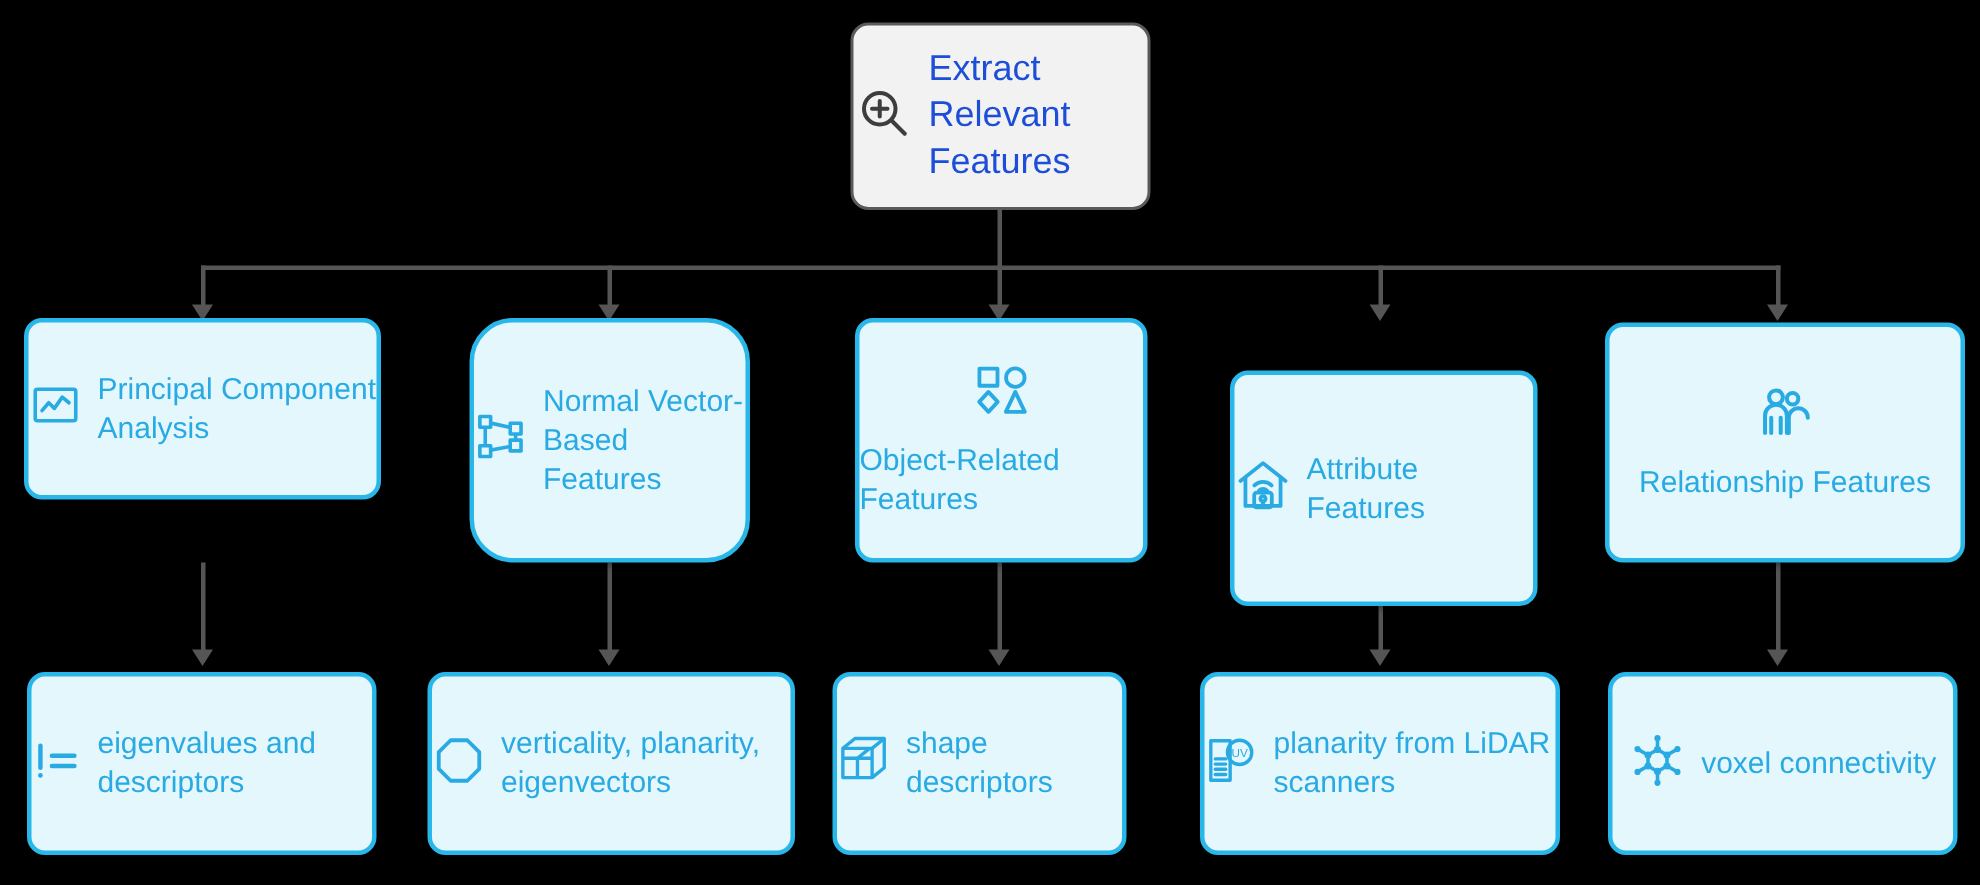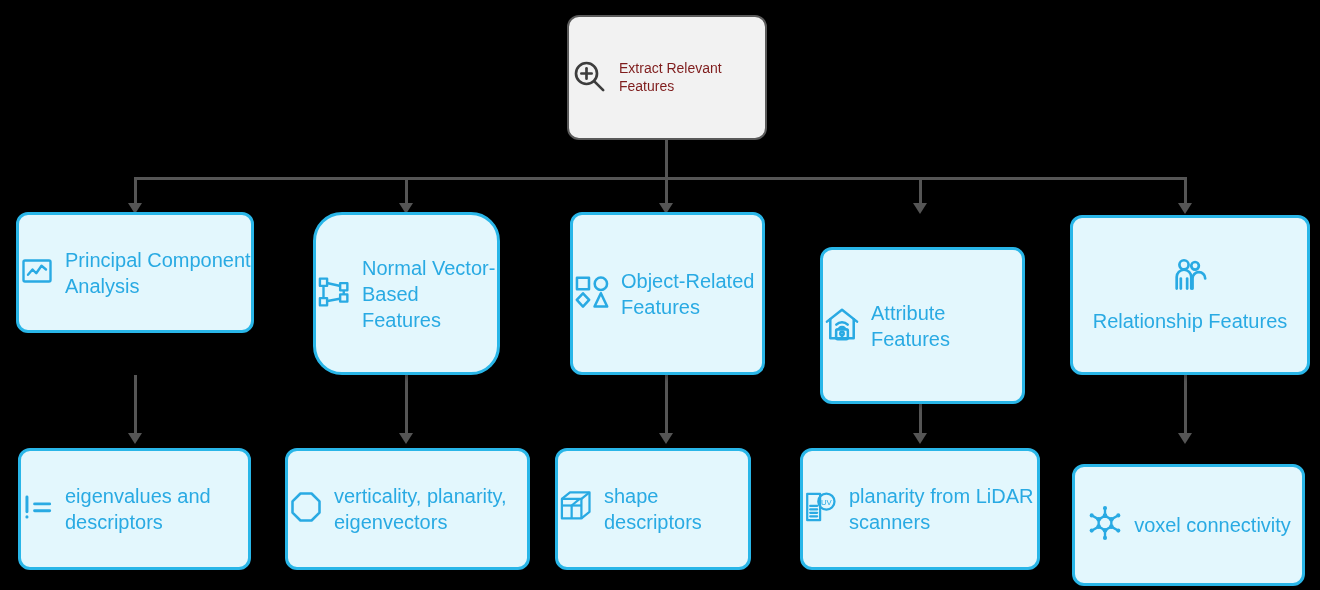--- a/index.html
+++ b/index.html
@@ -5,21 +5,21 @@
   html,body{margin:0;padding:0;background:#000;}
   body{width:1320px;height:590px;font-family:"Liberation Sans",sans-serif;overflow:hidden;}
   #stage{position:relative;width:1320px;height:590px;background:#000;}
 
   .node{position:absolute;box-sizing:border-box;display:flex;align-items:center;
         justify-content:center;gap:10px;border-radius:12px;}
 
   
   .root{background:#f2f2f2;border:2px solid #5a5a5a;color:#3d3d3d;
         box-shadow:0 2px 4px rgba(0,0,0,.35);}
-  .root .label{font-size:14px;line-height:1.28;text-align:left;color:#7f1d1d;}
+  .root .label{font-size:24px;line-height:1.28;text-align:left;color:#1d4ed8;}
 
   
   .card{background:#e3f7fd;border:3px solid #29b6e8;color:#29aae3;
         box-shadow:0 2px 5px rgba(0,0,0,.35);}
   .card .label{font-size:20px;line-height:1.3;text-align:left;color:#29aae3;
                font-weight:400;}
   .card.cat .label{font-size:20px;}
   .card.leaf .label{font-size:20px;}
 
   .ico{flex:0 0 auto;display:block;}
@@ -95,21 +95,21 @@
         <polygon points="5,5.5 18.5,8.5 18.5,16 5,18.5"></polygon>
         <rect x="2.6" y="3.1" width="4.8" height="4.8" fill="#e3f7fd"></rect>
         <rect x="16.1" y="6.1" width="4.8" height="4.8" fill="#e3f7fd"></rect>
         <rect x="16.1" y="13.6" width="4.8" height="4.8" fill="#e3f7fd"></rect>
         <rect x="2.6" y="16.1" width="4.8" height="4.8" fill="#e3f7fd"></rect>
       </svg>
     </span>
     <span class="label">Normal Vector-Based Features</span>
   </div>
 
-  <div class="node card cat" style="left:570px;top:212px;width:195px;height:163px;">
+  <div class="node card cat" style="left:570px;top:212px;width:195px;height:163px;flex-direction:column;">
     <span class="ico">
       <svg width="38" height="38" viewBox="0 0 24 24" fill="none" stroke="#29aae3" stroke-width="1.6" stroke-linejoin="round">
         <rect x="2.5" y="3" width="7.6" height="7.2"></rect>
         <circle cx="17.6" cy="6.8" r="3.9"></circle>
         <polygon points="6.3,12.8 10.2,17 6.3,21.2 2.4,17"></polygon>
         <polygon points="17.6,12.8 21.6,21.2 13.6,21.2"></polygon>
       </svg>
     </span>
     <span class="label">Object-Related Features</span>
   </div>
@@ -186,21 +186,21 @@
         <line x1="4.8" y1="13.6" x2="9.4" y2="13.6"></line>
         <line x1="4.8" y1="15.9" x2="9.4" y2="15.9"></line>
         <line x1="4.8" y1="18.2" x2="9.4" y2="18.2"></line>
         <circle cx="15.6" cy="8.4" r="5.4"></circle>
         <text x="15.6" y="10.4" font-size="5.2" fill="#29aae3" stroke="none" text-anchor="middle" font-family="Liberation Sans, sans-serif">UV</text>
       </svg>
     </span>
     <span class="label">planarity from LiDAR scanners</span>
   </div>
 
-  <div class="node card leaf" style="left:1072px;top:448px;width:233px;height:122px;margin-top:16px;">
+  <div class="node card leaf" style="left:1072px;top:448px;width:233px;height:122px;">
     <span class="ico">
       <svg width="38" height="38" viewBox="0 0 24 24" fill="none" stroke="#29aae3" stroke-width="1.5" stroke-linecap="round" stroke-linejoin="round">
         <polygon points="12,7.4 16,9.7 16,14.3 12,16.6 8,14.3 8,9.7"></polygon>
         <circle cx="12" cy="7.4" r="1.5" fill="#29aae3" stroke="none"></circle>
         <circle cx="16" cy="9.7" r="1.5" fill="#29aae3" stroke="none"></circle>
         <circle cx="16" cy="14.3" r="1.5" fill="#29aae3" stroke="none"></circle>
         <circle cx="12" cy="16.6" r="1.5" fill="#29aae3" stroke="none"></circle>
         <circle cx="8" cy="14.3" r="1.5" fill="#29aae3" stroke="none"></circle>
         <circle cx="8" cy="9.7" r="1.5" fill="#29aae3" stroke="none"></circle>
         <line x1="12" y1="7.4" x2="12" y2="2.8"></line>

